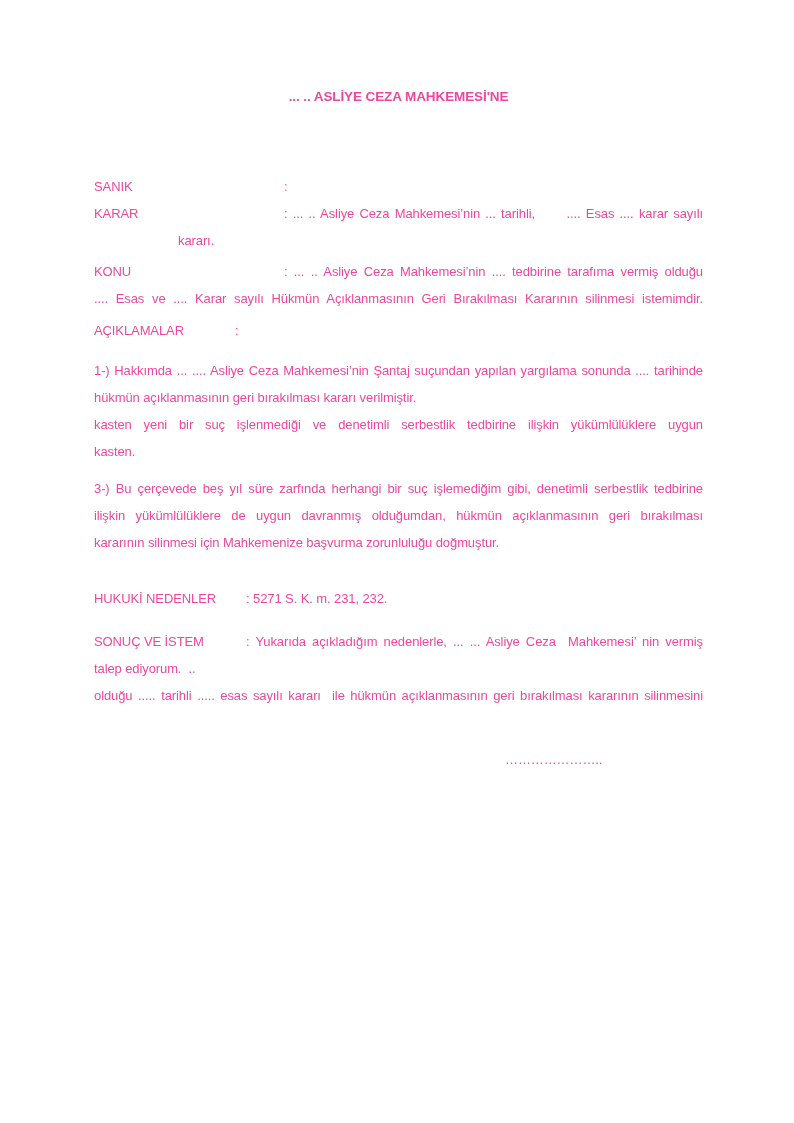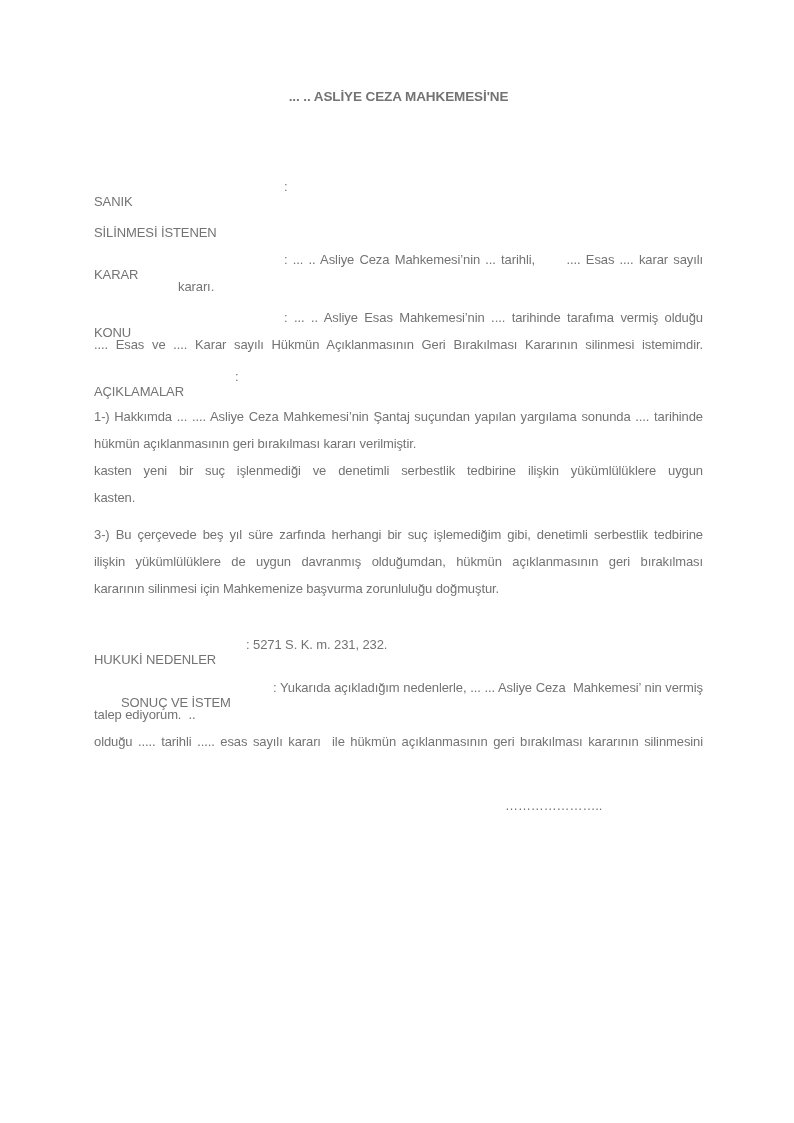--- a/index.html
+++ b/index.html
@@ -4,78 +4,77 @@
 <style>
   html, body { margin: 0; padding: 0; background: #ffffff; }
   .page {
     position: relative;
     width: 794px;
     height: 1009px;
     background: #ffffff;
     font-family: "Liberation Sans", "DejaVu Sans", sans-serif;
     font-size: 13px;
     letter-spacing: -0.1px;
-    color: #737373;
+    color: #ec4899;
     overflow: hidden;
     box-sizing: border-box;
     padding-top: 83px;
   }
   .content {
     margin-left: 94px;
     width: 609px;
   }
   .line { line-height: 27px; min-height: 27px; }
   .row { position: relative; line-height: 27px; min-height: 27px; }
-  .lbl { position: absolute; left: 0; top: 15px; white-space: nowrap; }
+  .lbl { position: absolute; left: 0; top: 0; white-space: nowrap; }
   .val { display: block; }
   .ml-190 { margin-left: 190px; }
   .ml-197 { margin-left: 84px; }
   .ml-141 { margin-left: 141px; }
   .ml-152 { margin-left: 152px; }
   .stretch { text-align: justify; text-align-last: justify; }
   .title {
     text-align: center;
     font-weight: bold;
     font-size: 13.5px;
   }
   .mt-63 { margin-top: 63px; }
   .mt-19 { margin-top: 19px; }
   .mt-4  { margin-top: 4px; }
   .mt-5  { margin-top: 5px; }
   .mt-13 { margin-top: 13px; }
   .mt-10 { margin-top: 10px; }
   .mt-11 { margin-top: 29px; }
-  .mt-16 { margin-top: 16px; margin-left: 27px; }
+  .mt-16 { margin-top: 16px; }
   .mt-37 { margin-top: 37px; }
   .sig { margin-left: 411px; }
 </style>
 </head>
 <body>
 
 <div class="page">
   <div class="content">
 
     <div class="line title">... .. ASLİYE CEZA MAHKEMESİ'NE</div>
 
     <div class="row mt-63">
       <span class="lbl">SANIK</span>
       <span class="val ml-190">:</span>
     </div>
 
-    <div class="line mt-19">SİLİNMESİ İSTENEN</div>
 
     <div class="row">
       <span class="lbl">KARAR</span>
       <span class="val ml-190 stretch">: ... .. Asliye Ceza Mahkemesi’nin ... tarihli,&nbsp;&nbsp;&nbsp;&nbsp;&nbsp; .... Esas .... karar sayılı</span>
     </div>
     <div class="line ml-197">kararı.</div>
 
     <div class="row mt-4">
       <span class="lbl">KONU</span>
-      <span class="val ml-190 stretch">: ... .. Asliye Esas Mahkemesi’nin .... tarihinde tarafıma vermiş olduğu</span>
+      <span class="val ml-190 stretch">: ... .. Asliye Ceza Mahkemesi’nin .... tedbirine tarafıma vermiş olduğu</span>
     </div>
     <div class="line stretch">.... Esas ve .... Karar sayılı Hükmün Açıklanmasının Geri Bırakılması Kararının silinmesi istemimdir.</div>
 
     <div class="row mt-5">
       <span class="lbl">AÇIKLAMALAR</span>
       <span class="val ml-141">:</span>
     </div>
 
     <div class="line mt-13 stretch">1-) Hakkımda ... .... Asliye Ceza Mahkemesi’nin Şantaj suçundan yapılan yargılama sonunda .... tarihinde</div>
     <div class="line">hükmün açıklanmasının geri bırakılması kararı verilmiştir.</div>

